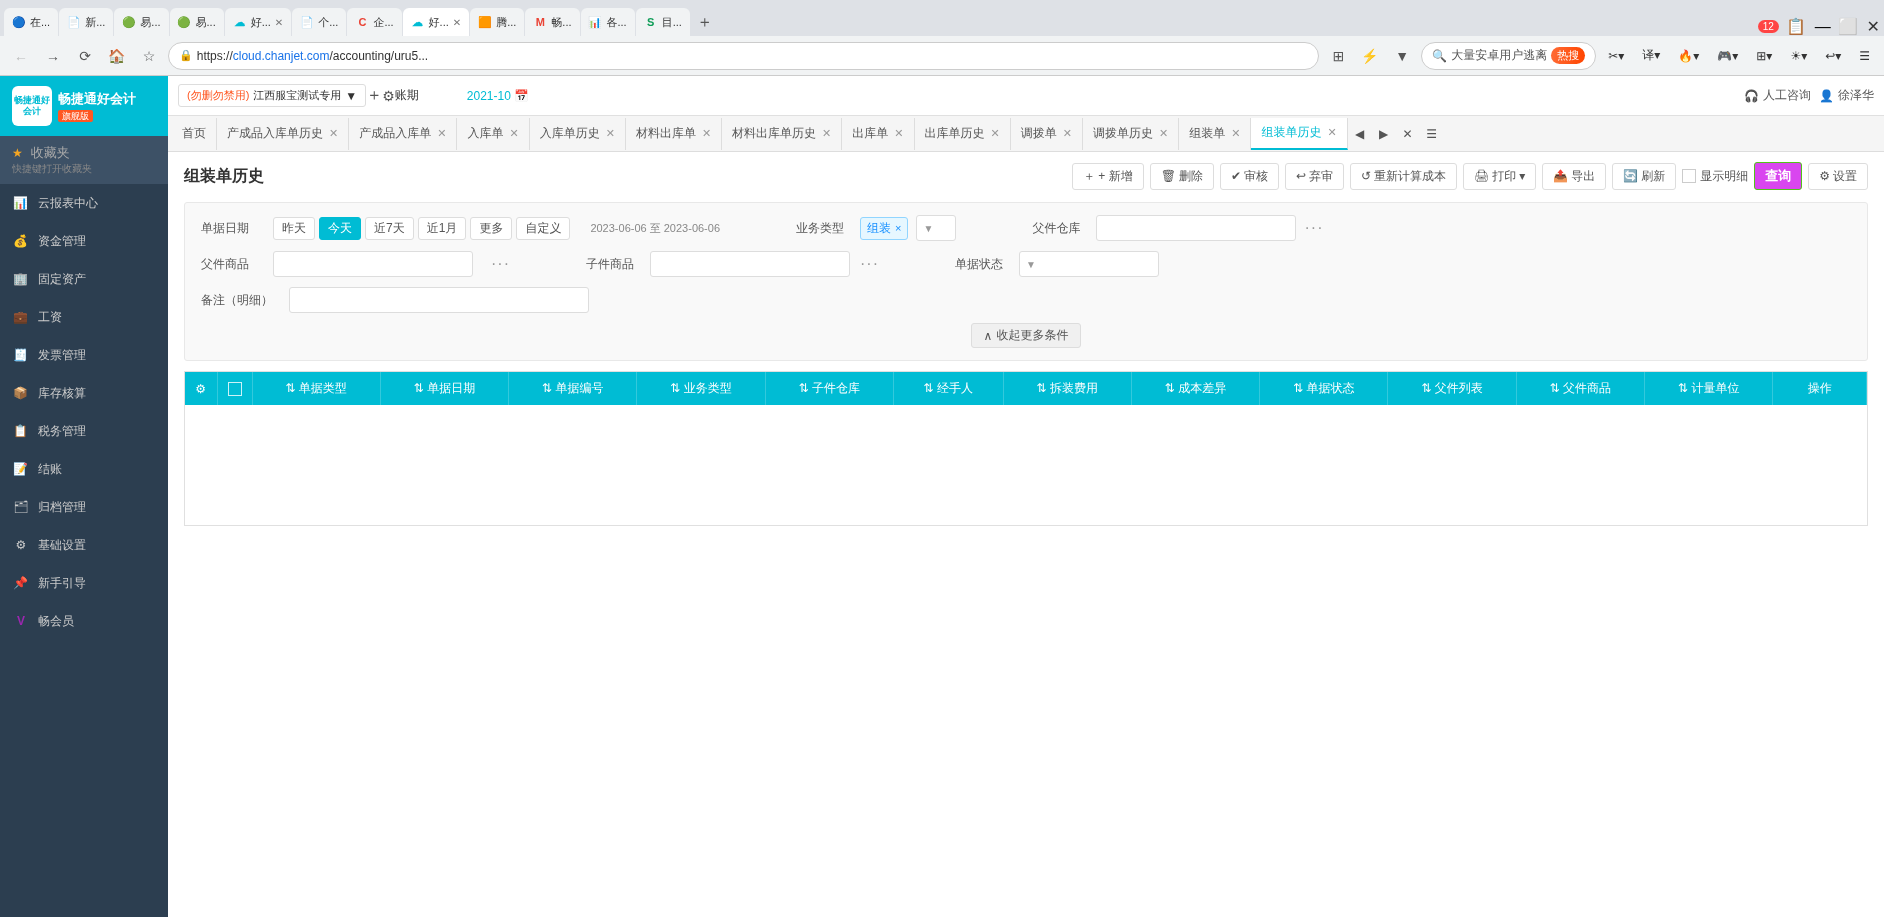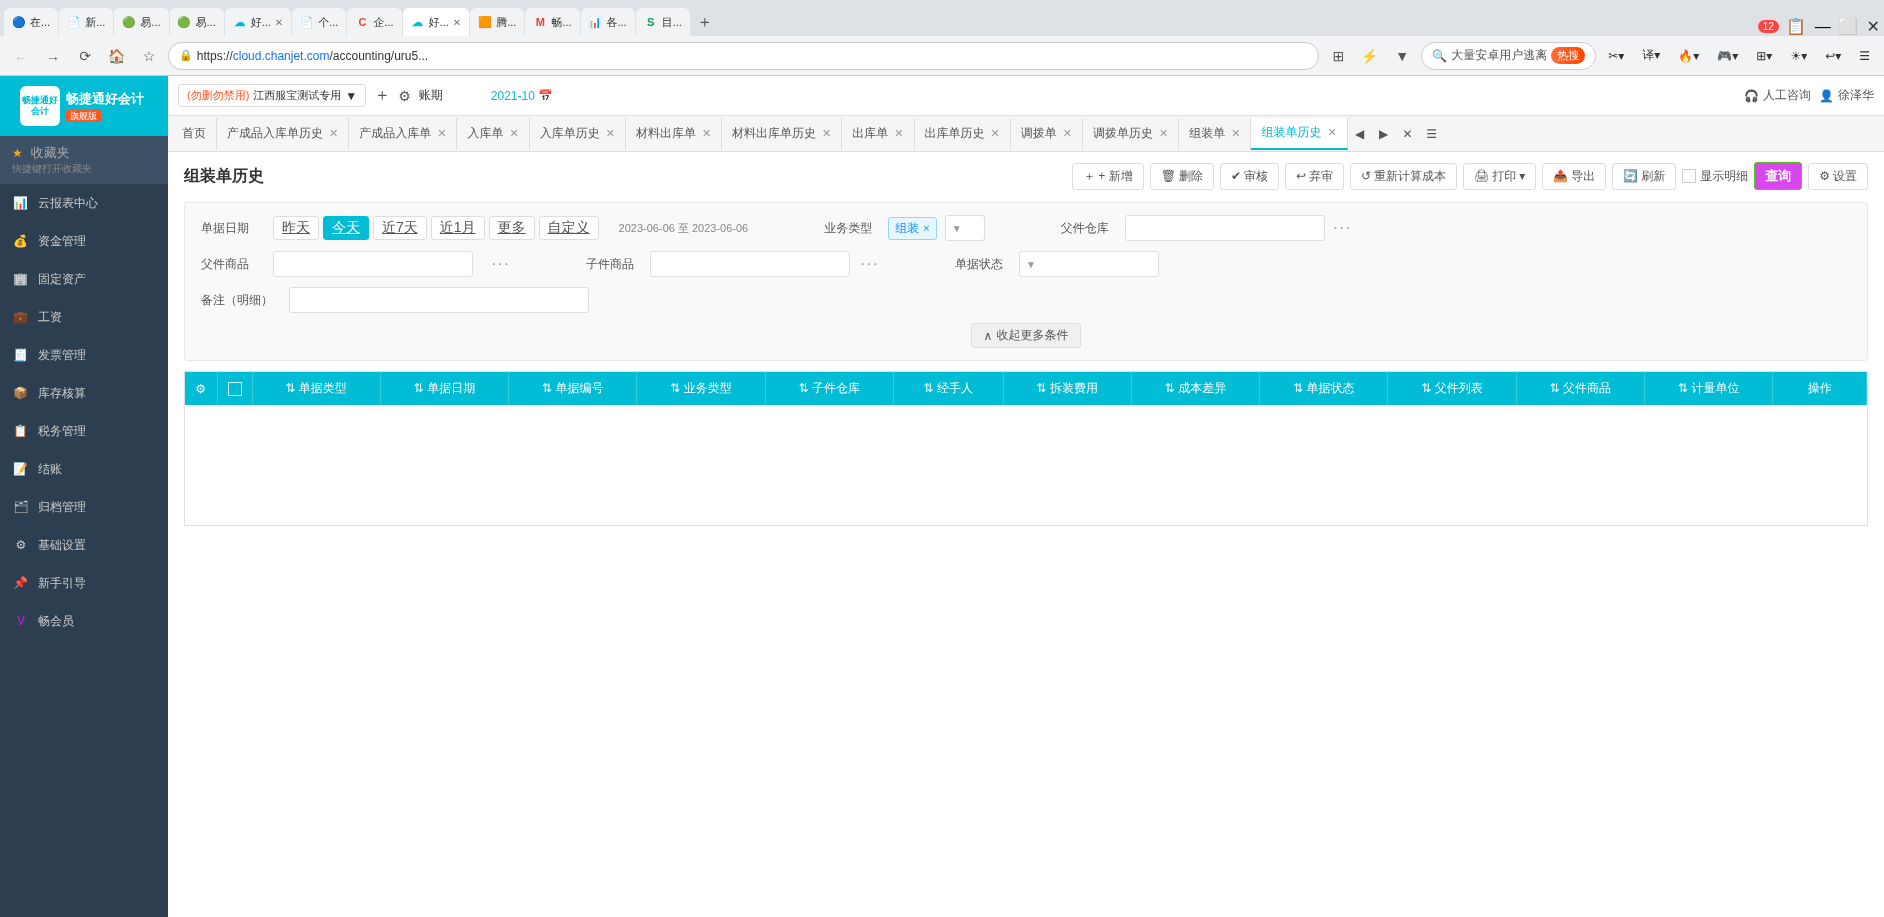--- a/index.html
+++ b/index.html
@@ -23,40 +23,40 @@
     .address-text span { color: #1a73e8; }
     .toolbar-icon-btn { height: 28px; padding: 0 6px; display: flex; align-items: center; gap: 3px; border-radius: 4px; cursor: pointer; font-size: 12px; color: #333; }
     .search-bar { height: 28px; background: #fff; border-radius: 14px; display: flex; align-items: center; padding: 0 10px; font-size: 12px; color: #555; border: 1px solid #ccc; min-width: 160px; }
     .hot-tag { background: linear-gradient(90deg, #ff6b35, #ff4500); color: #fff; border-radius: 10px; padding: 1px 6px; font-size: 11px; margin-left: 4px; }
 
     
     .app-container { display: flex; width: 1884px; height: 841px; }
 
     
     .sidebar { width: 168px; background: #2c3e50; display: flex; flex-direction: column; height: 100%; flex-shrink: 0; }
-    .sidebar-header { background: #00bcd4; padding: 20px; display: flex; align-items: center; gap: 6px; height: 60px; }
+    .sidebar-header { background: #00bcd4; padding: 12px; display: flex; align-items: center; gap: 6px; height: 60px; }
     .sidebar-logo { width: 40px; height: 40px; background: #fff; border-radius: 6px; display: flex; align-items: center; justify-content: center; font-size: 10px; color: #00bcd4; font-weight: bold; text-align: center; line-height: 1.2; }
     .sidebar-title { color: #fff; font-size: 13px; font-weight: bold; }
     .sidebar-version { background: #ff5722; color: #fff; font-size: 9px; padding: 1px 4px; border-radius: 2px; }
 
     .favorites-section { background: #3d5166; padding: 8px 12px; }
     .favorites-title { color: #aaa; font-size: 13px; }
     .favorites-hint { color: #888; font-size: 10px; }
     .favorites-icon { color: #f5a623; margin-right: 4px; }
 
     .sidebar-nav { flex: 1; overflow-y: auto; }
     .sidebar-item { display: flex; align-items: center; padding: 10px 12px; cursor: pointer; color: #ccc; gap: 8px; }
     .sidebar-item .icon { width: 18px; height: 18px; display: flex; align-items: center; justify-content: center; flex-shrink: 0; }
     .sidebar-item-label { font-size: 12px; }
 
     
     .main-content { flex: 1; display: flex; flex-direction: column; background: #fff; overflow: hidden; }
 
     
-    .top-bar { display: flex; align-items: center; height: 40px; background: #fff; border-bottom: 1px solid #e0e0e0; padding: 0 10px; gap: 8px; flex-shrink: 0; }
+    .top-bar { display: flex; align-items: center; height: 40px; background: #fff; border-bottom: 1px solid #e0e0e0; padding: 0 10px; flex-shrink: 0; }
     .company-selector { display: flex; align-items: center; gap: 4px; border: 1px solid #ddd; border-radius: 3px; padding: 3px 8px; cursor: pointer; font-size: 12px; color: #333; max-width: 200px; }
     .company-name { color: #333; font-size: 11px; }
     .top-bar-actions { display: flex; align-items: center; gap: 8px; margin-left: auto; }
     .top-bar-btn { display: flex; align-items: center; gap: 4px; font-size: 12px; color: #555; cursor: pointer; }
     .period-selector { display: flex; align-items: center; gap: 4px; font-size: 12px; color: #333; }
     .period-value { color: #00bcd4; margin-left: 44px; }
 
     
     .page-tabs { display: flex; align-items: center; height: 36px; background: #f5f5f5; border-bottom: 1px solid #ddd; overflow-x: auto; flex-shrink: 0; padding: 0 4px; }
     .page-tab { display: flex; align-items: center; padding: 0 10px; height: 32px; font-size: 12px; color: #555; cursor: pointer; white-space: nowrap; border-right: 1px solid #ddd; gap: 4px; flex-shrink: 0; }
@@ -74,21 +74,21 @@
     .action-btn.settings { background: #fff; color: #555; }
     .display-toggle { display: flex; align-items: center; gap: 4px; font-size: 12px; color: #555; cursor: pointer; }
     .checkbox-square { width: 14px; height: 14px; border: 1px solid #ccc; display: inline-block; }
 
     
     .filter-area { background: #f9f9f9; border: 1px solid #e8e8e8; border-radius: 3px; padding: 12px 16px; margin-bottom: 10px; }
     .filter-row { display: flex; align-items: center; gap: 16px; margin-bottom: 10px; }
     .filter-row:last-child { margin-bottom: 0; }
     .filter-label { font-size: 12px; color: #555; white-space: nowrap; min-width: 56px; }
     .filter-date-options { display: flex; align-items: center; gap: 4px; }
-    .date-opt { padding: 2px 8px; border: 1px solid #ddd; border-radius: 3px; font-size: 14px; color: #555; cursor: pointer; background: #fff; text-decoration: underline; }
+    .date-opt { padding: 2px 8px; border: 1px solid #ddd; border-radius: 3px; font-size: 12px; color: #555; cursor: pointer; background: #fff; }
     .date-opt.active { background: #00bcd4; color: #fff; border-color: #00bcd4; }
     .date-range { font-size: 11px; color: #888; margin-left: 4px; }
     .filter-input { height: 26px; border: 1px solid #ddd; border-radius: 3px; padding: 0 8px; font-size: 12px; width: 180px; }
     .filter-tag { display: flex; align-items: center; background: #e6f7ff; border: 1px solid #91d5ff; border-radius: 3px; padding: 2px 6px; font-size: 12px; color: #1890ff; gap: 4px; }
     .filter-tag-close { cursor: pointer; color: #1890ff; font-size: 11px; }
     .filter-select { height: 26px; border: 1px solid #ddd; border-radius: 3px; padding: 0 6px; font-size: 12px; min-width: 100px; display: flex; align-items: center; justify-content: space-between; background: #fff; cursor: pointer; }
     .filter-select-arrow { color: #999; font-size: 10px; }
     .filter-more-dots { color: #999; font-size: 16px; letter-spacing: 1px; }
     .collapse-row { display: flex; justify-content: center; margin-top: 6px; }
     .collapse-btn { display: flex; align-items: center; gap: 4px; font-size: 12px; color: #555; cursor: pointer; background: #f0f0f0; border: 1px solid #ddd; border-radius: 3px; padding: 3px 12px; }

